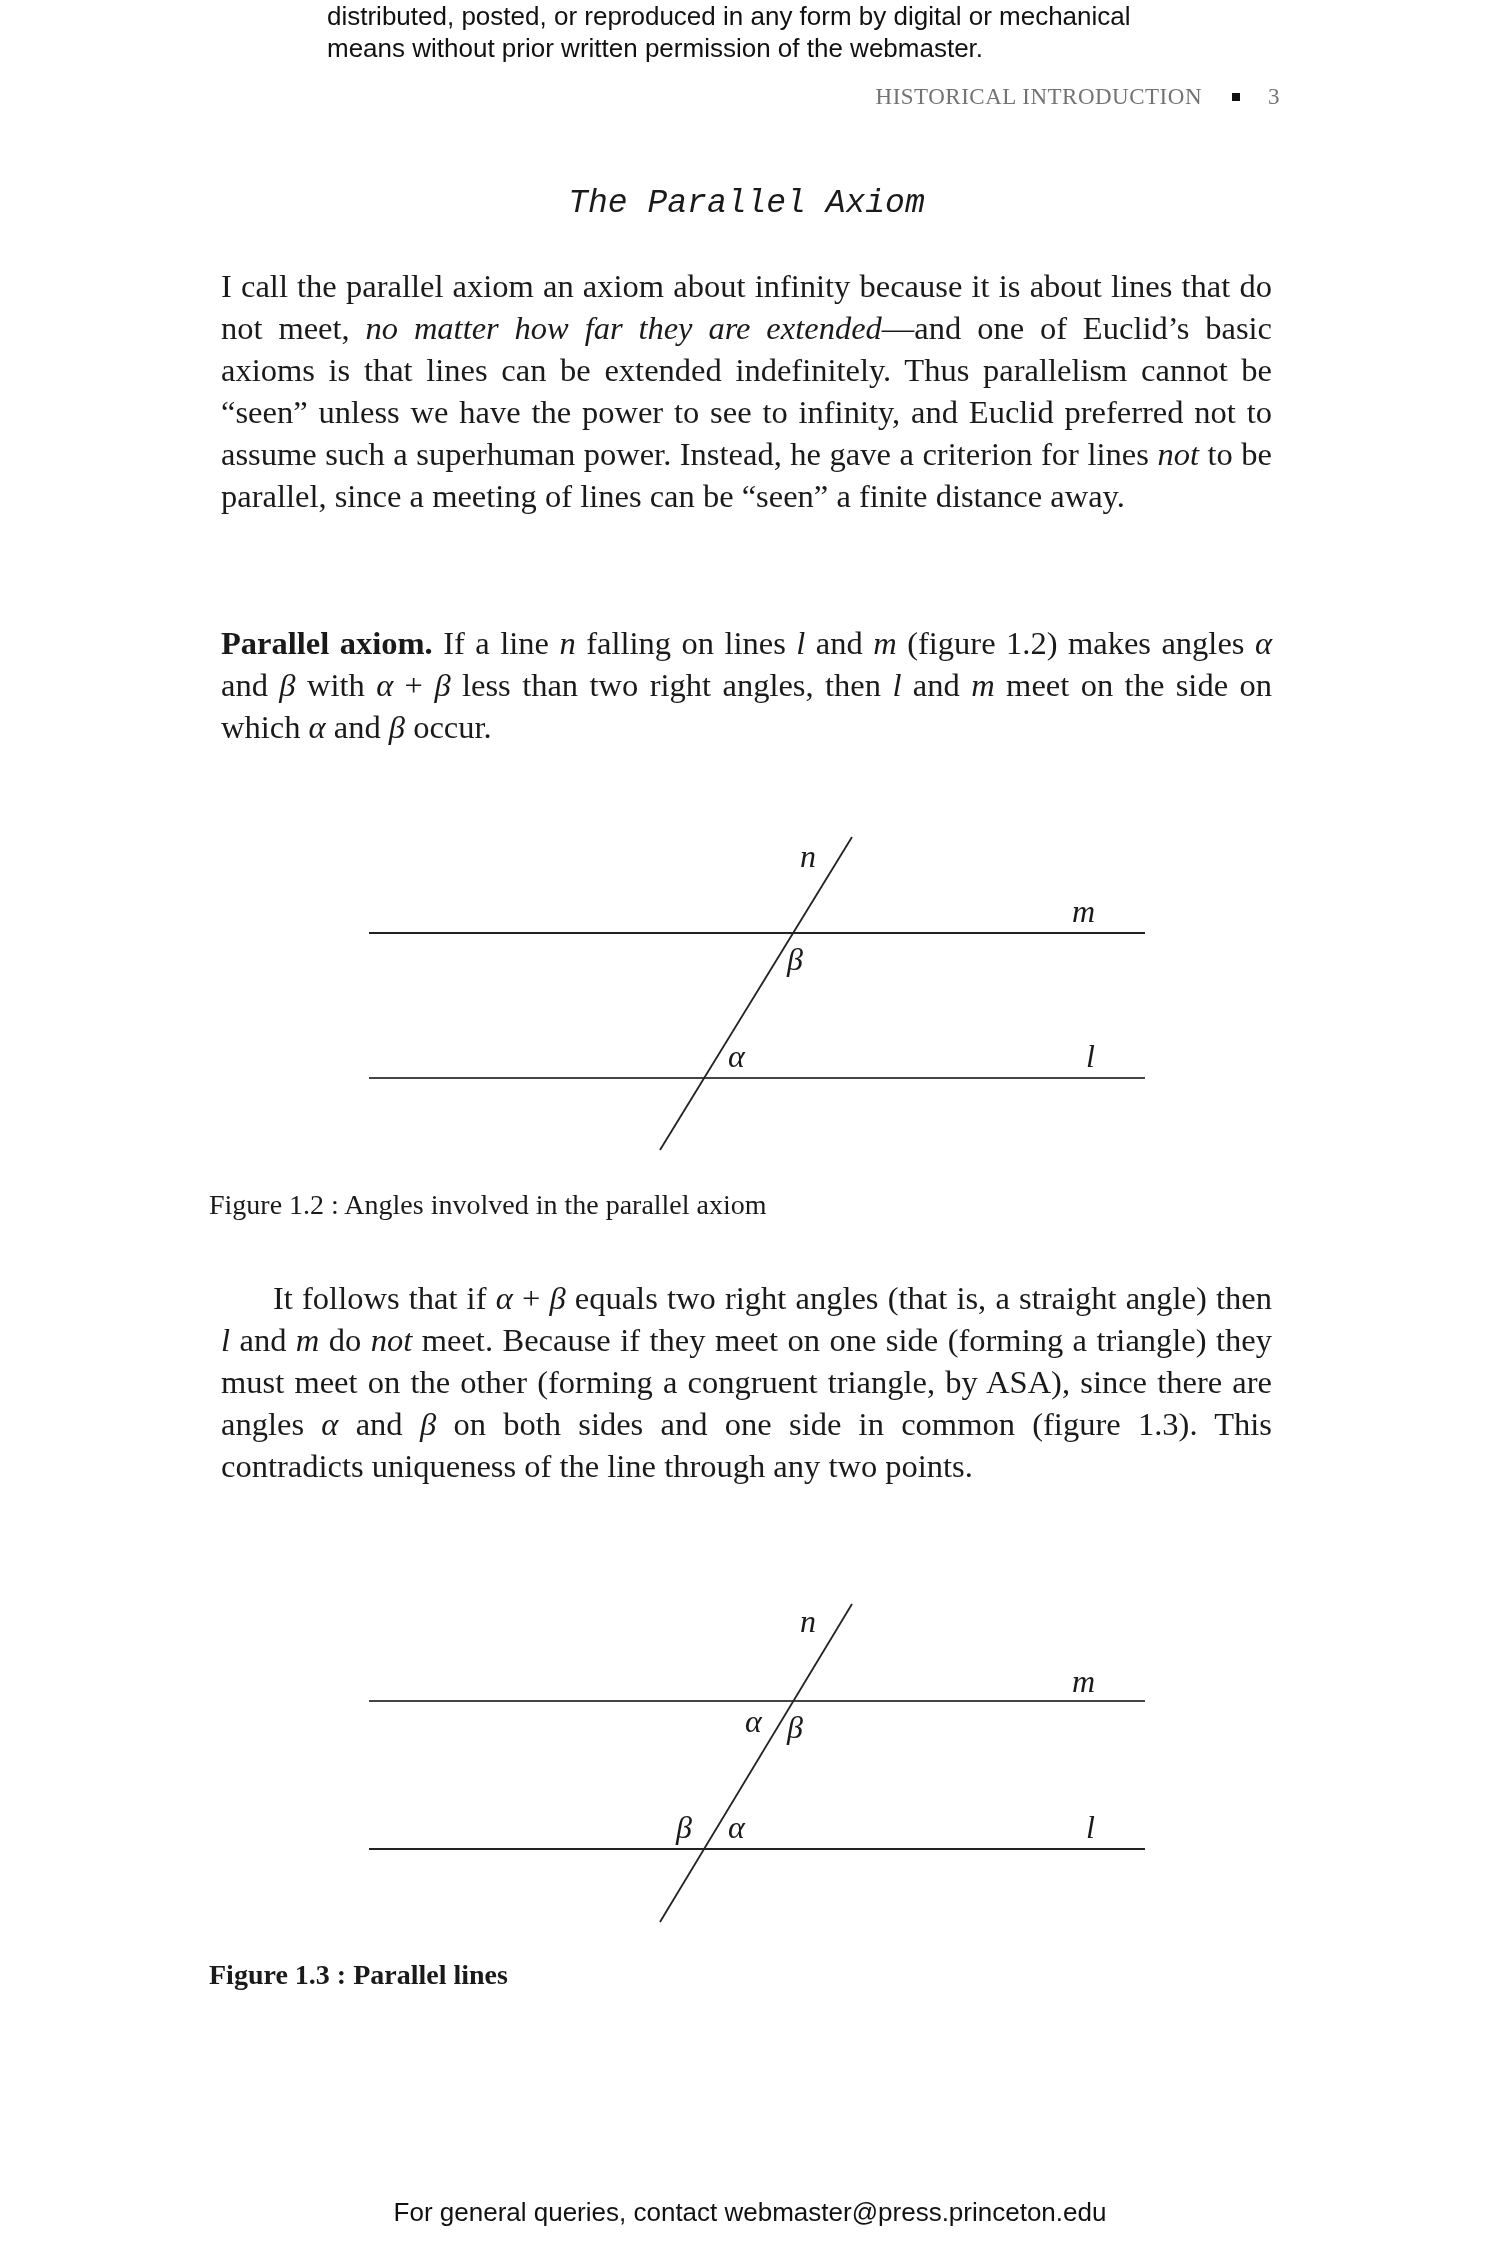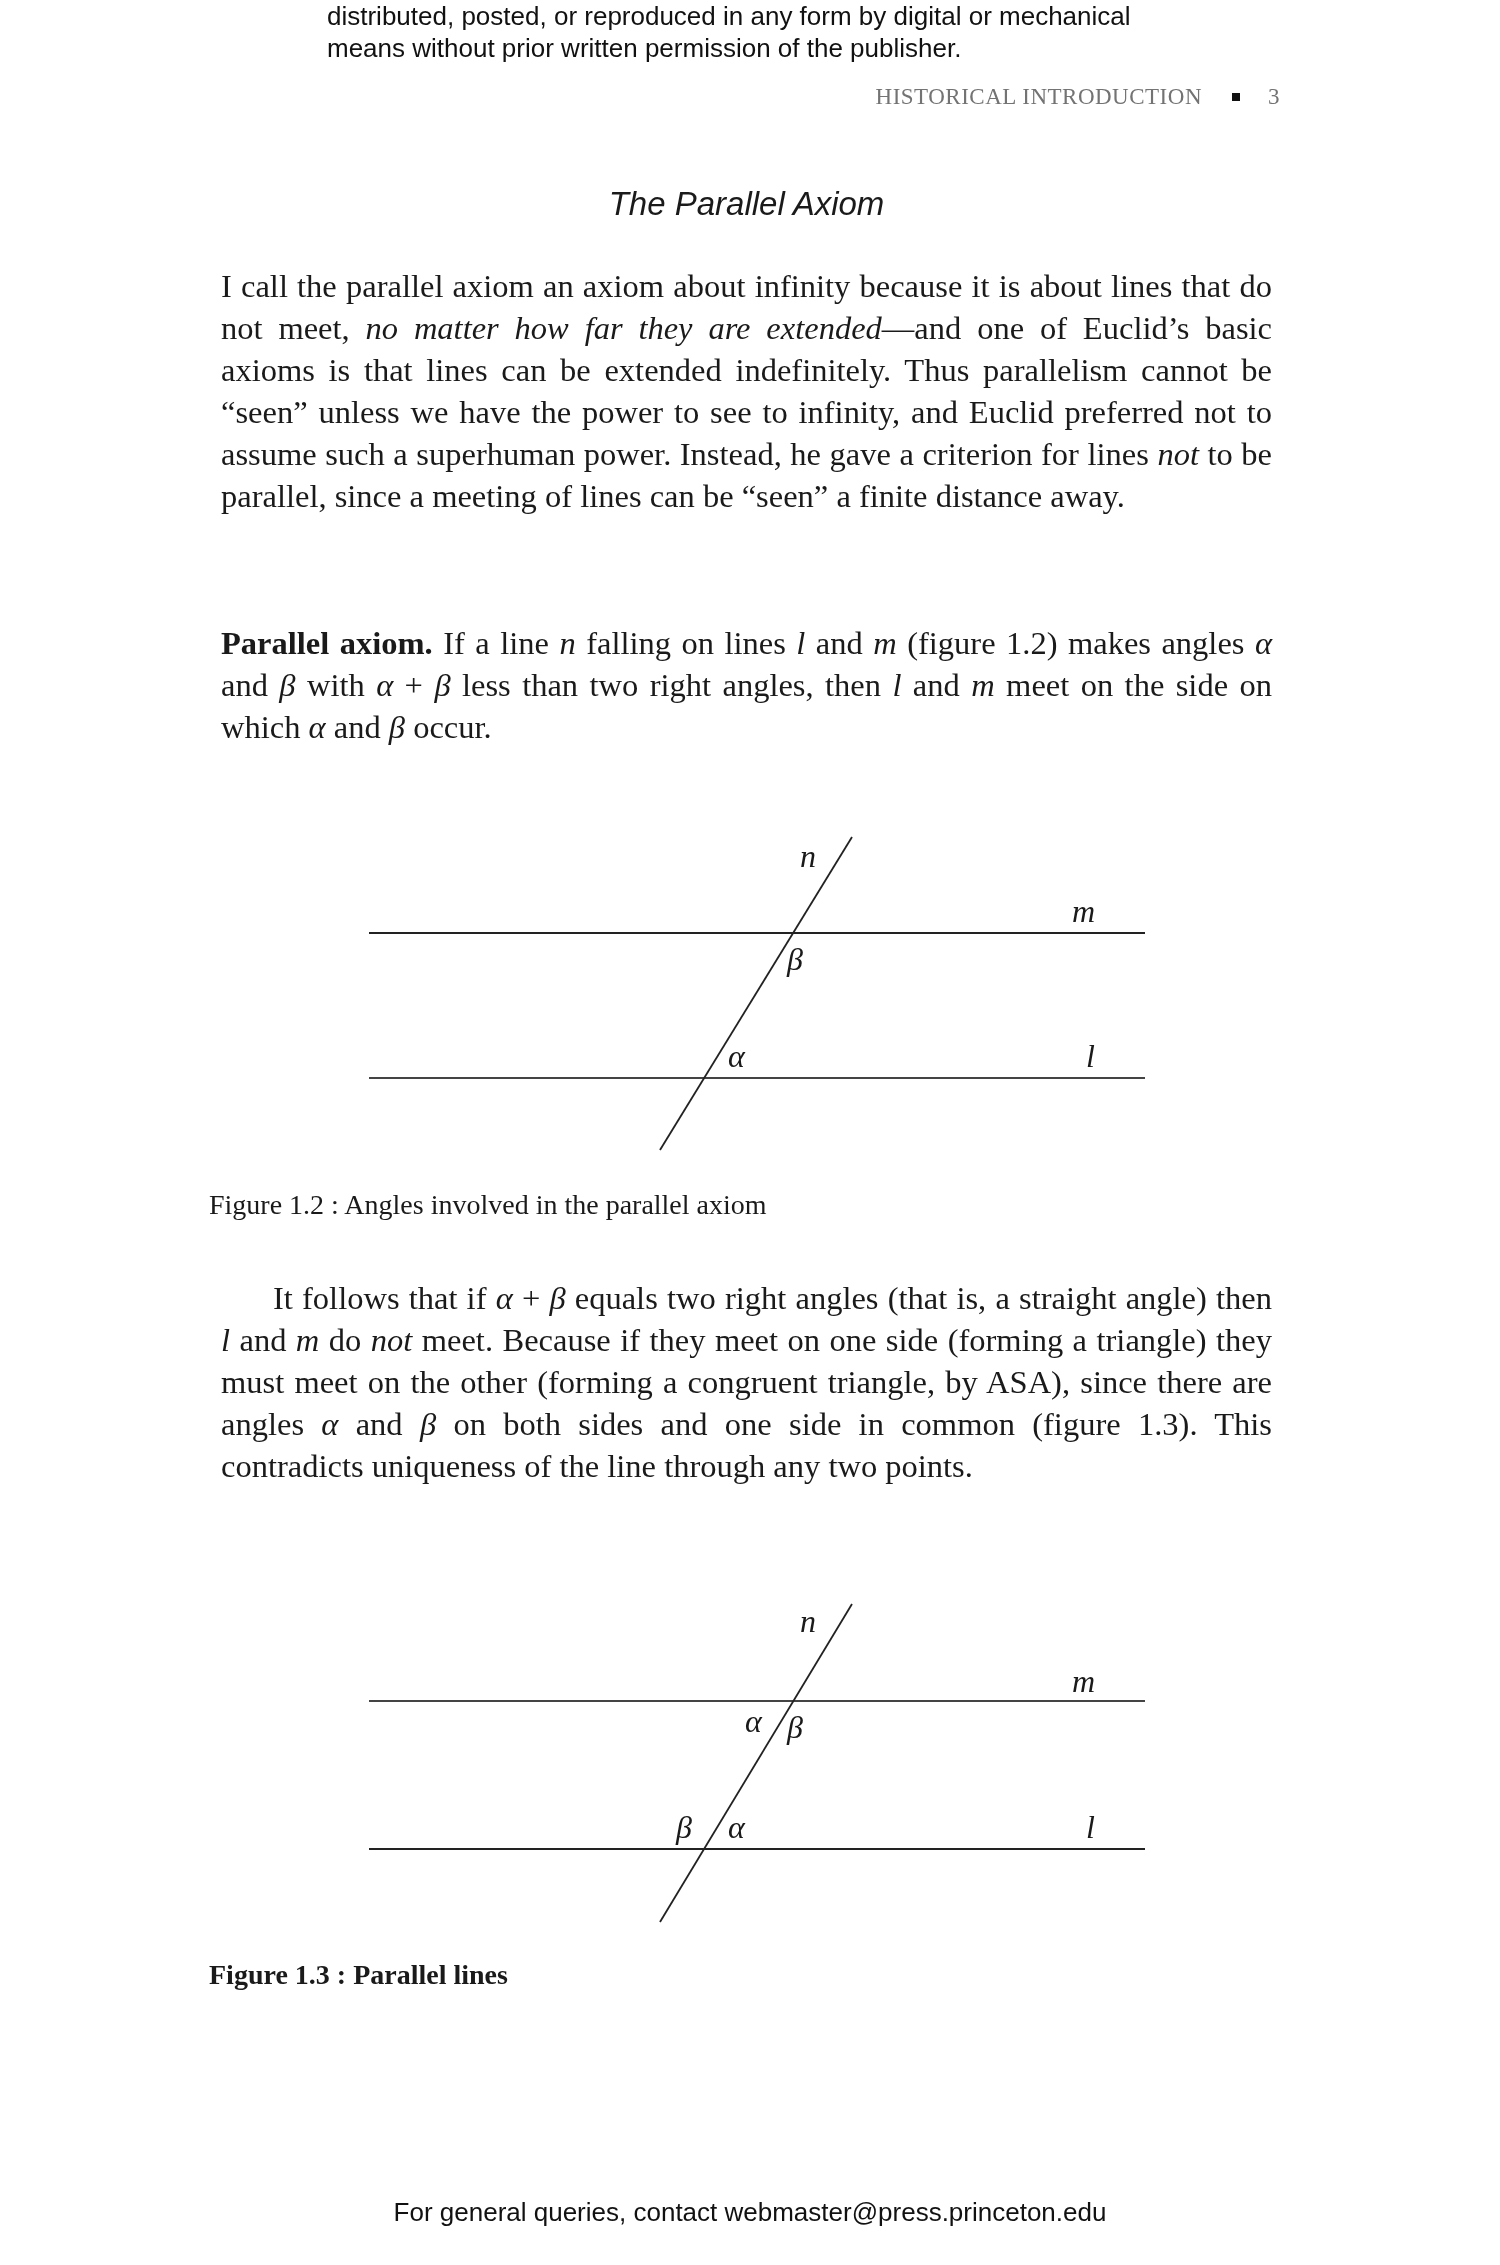--- a/index.html
+++ b/index.html
@@ -1,40 +1,40 @@
 <!DOCTYPE html>
 <html><head>
 <meta charset="utf-8">
 <style>
   html, body { margin:0; padding:0; background:#ffffff; }
   body { width:1500px; height:2265px; position:relative; overflow:hidden; color:#1a1a1a; }
   .abs { position:absolute; }
   .copyright { left:327px; top:0px; width:900px; font-family:"Liberation Sans", sans-serif; font-size:26px; line-height:32px; color:#111; }
   .running-head { left:700px; top:82px; width:580px; text-align:right; font-family:"Liberation Serif", serif; font-size:23px; line-height:30px; letter-spacing:0.5px; color:#737373; white-space:nowrap; }
   .running-head .bullet { display:inline-block; width:8px; height:8px; background:#111; margin:0 28px 4px 30px; vertical-align:middle; }
-  .title { left:221px; top:182px; width:1051px; text-align:center; font-family:Liberation Sans, sans-serif; font-style:italic; font-size:33px; line-height:44px; }
+  .title { left:221px; top:182px; width:1051px; text-align:center; font-family:Liberation Mono, monospace; font-style:italic; font-size:33px; line-height:44px; }
   .body-text { left:221px; width:1051px; font-family:"Liberation Serif", serif; font-size:32.5px; line-height:42px; text-align:justify; text-align-last:left; }
   .p1 { top:265px; }
   .p2 { top:622px; }
   .p3 { top:1277px; }
   .p3 .indent { display:inline-block; width:52px; }
   i.v { font-style:italic; }
   .caption { left:209px; width:1051px; text-align:left; font-family:"Liberation Serif", serif; font-size:28px; line-height:36px; }
   .cap1 { top:1187px; }
   .cap2 { top:1957px;font-weight:bold; }
   .footer { left:0; top:2195px; width:1500px; text-align:center; font-family:"Liberation Sans", sans-serif; font-size:26px; line-height:34px; color:#111; }
   svg.fig { position:absolute; left:0; width:1500px; overflow:visible; }
   svg.fig text { font-family:"Liberation Serif", serif; font-style:italic; font-size:32px; fill:#1a1a1a; }
 </style>
 </head>
 <body>
 
 <div class="abs copyright">
   <div>distributed, posted, or reproduced in any form by digital or mechanical</div>
-  <div>means without prior written permission of the publisher.</div>
+  <div>means without prior written permission of the webmaster.</div>
 </div>
 
 <div class="abs running-head">
   <span>HISTORICAL INTRODUCTION</span><span class="bullet"></span><span>3</span>
 </div>
 
 <div class="abs title">The Parallel Axiom</div>
 
 <div class="abs body-text p1"><span>I call the parallel axiom an axiom about infinity because it is about lines that do not meet, </span><i>no matter how far they are extended</i><span>—and one of Euclid’s basic axioms is that lines can be extended indefinitely. Thus parallelism cannot be “seen” unless we have the power to see to infinity, and Euclid preferred not to assume such a superhuman power. Instead, he gave a criterion for lines </span><i>not</i><span> to be parallel, since a meeting of lines can be “seen” a finite distance away.</span></div>
 

